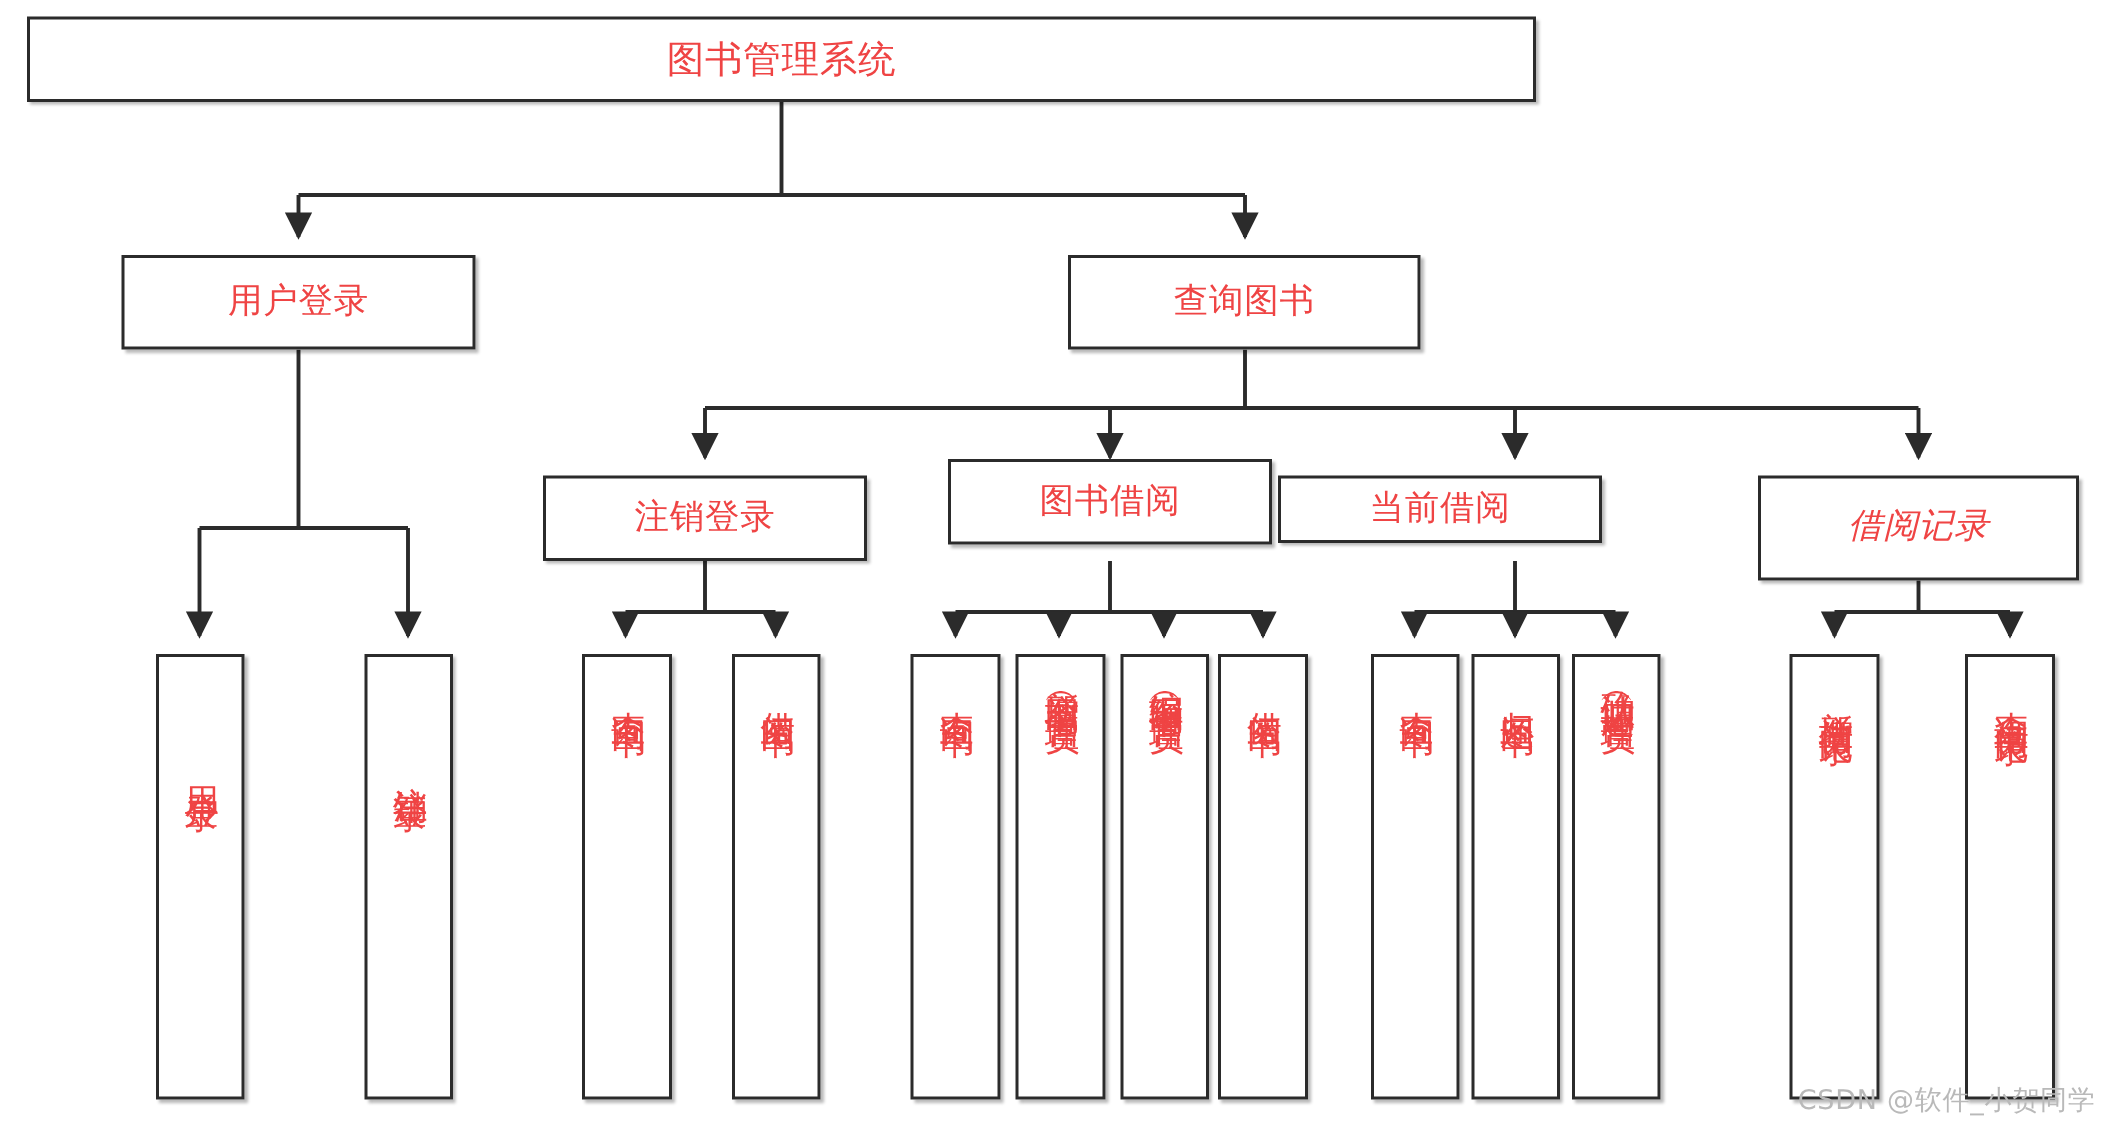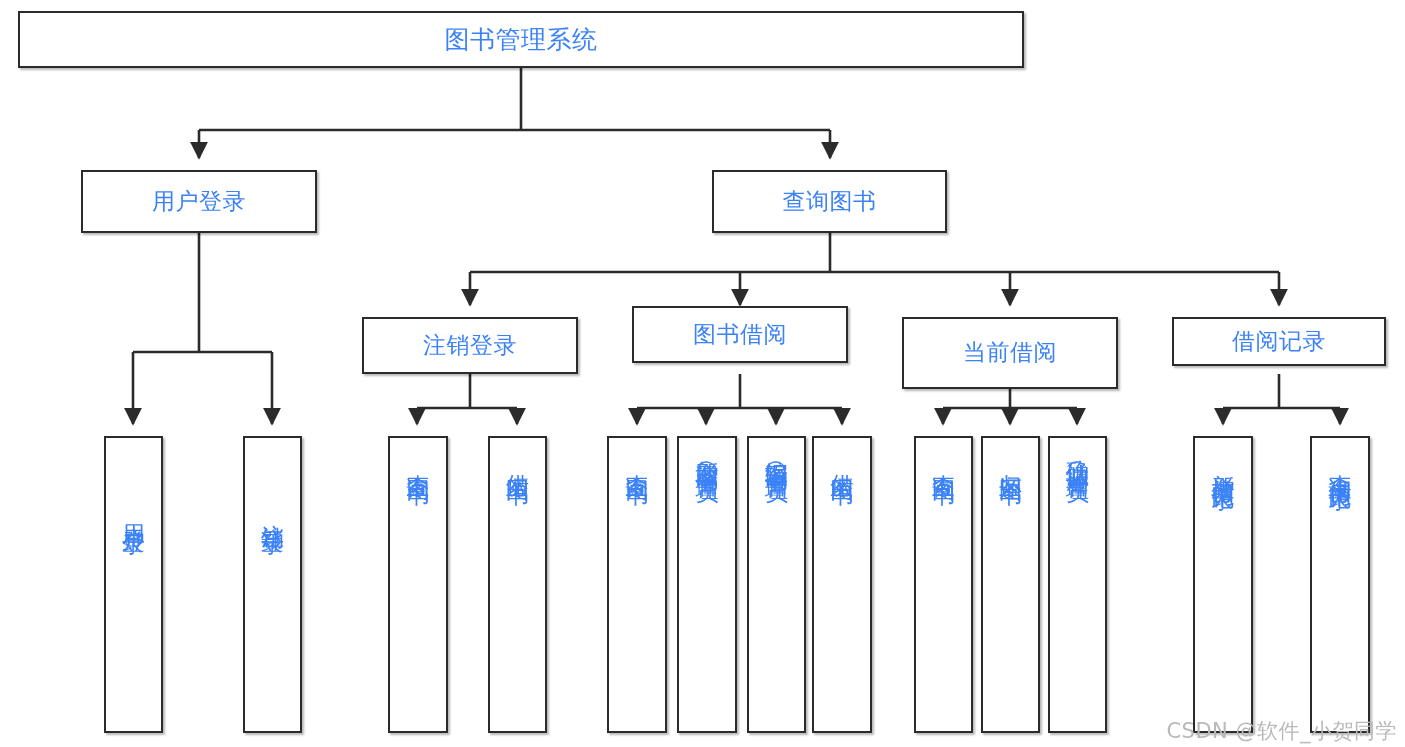--- a/index.html
+++ b/index.html
@@ -27,21 +27,21 @@
     box-sizing: border-box;
     background: #ffffff;
     border: 2px solid #2b2b2b;
     box-shadow: 2px 2px 2px rgba(0,0,0,0.28);
     display: flex;
     align-items: center;
     justify-content: center;
     overflow: hidden;
   }
   .node-label {
-    color: #3b82f6;
+    color: #ef4444;
     line-height: 1.18;
     white-space: pre;
     letter-spacing: 0.5px;
   }
   .level-root .node-label { font-size: 25px; }
   .level-2 .node-label { font-size: 23px; }
   .level-3 .node-label { font-size: 23px; }
   .level-leaf {
     align-items: flex-start;
     justify-content: center;
@@ -57,21 +57,21 @@
   .leaf-tall .node-label {
     padding-top: 68px;
   }
   .leaf-mid .node-label {
     padding-top: 18px;
   }
   .watermark {
     position: absolute;
     right: 8px;
     bottom: 2px;
-    font-size: 21px;
+    font-size: 18px;
     color: #b9b9b9;
     letter-spacing: 0.5px;
     white-space: nowrap;
   }
 </style>
 </head>
 <body>
 
 <div id="stage">
 
@@ -150,25 +150,25 @@
   </div>
 
   <div class="node-box level-3" style="left:362px; top:317px; width:216px; height:57px;">
     <span class="node-label">注销登录</span>
   </div>
 
   <div class="node-box level-3" style="left:632px; top:306px; width:216px; height:57px;">
     <span class="node-label">图书借阅</span>
   </div>
 
-  <div class="node-box level-3" style="left:902px; top:317px; width:216px; height:72px;">
+  <div class="node-box level-3" style="left:852px; top:317px; width:216px; height:45px;">
     <span class="node-label">当前借阅</span>
   </div>
 
-  <div class="node-box level-3" style="left:1172px; top:317px; width:214px; height:49px;">
+  <div class="node-box level-3" style="left:1172px; top:317px; width:214px; height:70px;font-style:italic;">
     <span class="node-label">借阅记录</span>
   </div>
 
   <div class="node-box level-leaf leaf-tall" style="left:104px; top:436px; width:59px; height:297px;">
     <span class="node-label">用户登录</span>
   </div>
 
   <div class="node-box level-leaf leaf-tall" style="left:243px; top:436px; width:59px; height:297px;">
     <span class="node-label">注销登录</span>
   </div>

